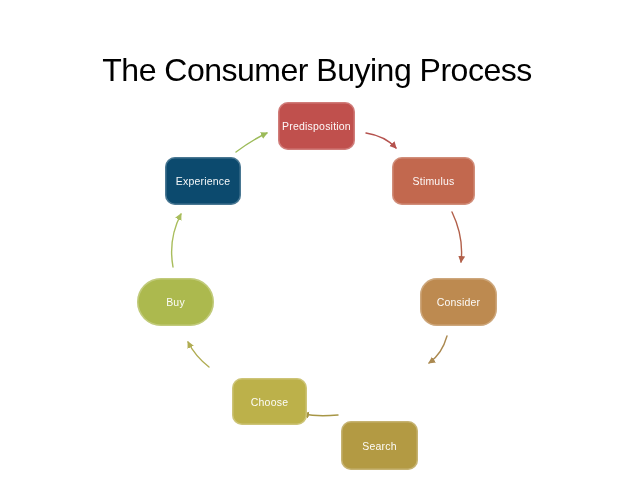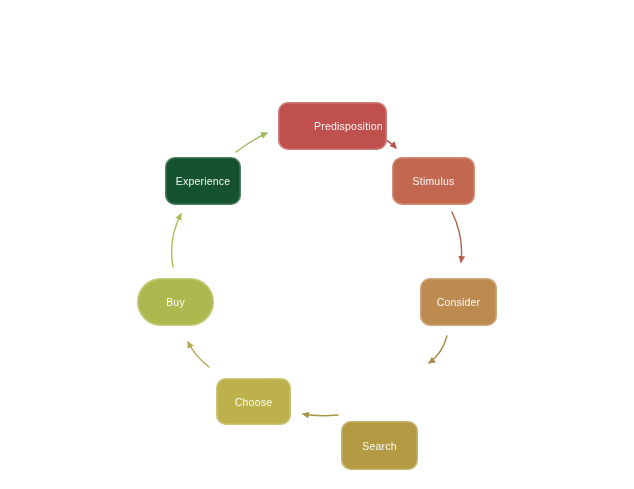--- a/index.html
+++ b/index.html
@@ -52,29 +52,30 @@
   .node-label {
     color: rgba(255,255,255,0.96);
     font-size: 10.5px;
     letter-spacing: 0.2px;
     white-space: nowrap;
   }
   .node-predisposition { left: 278px; top: 102px; width: 77px; height: 48px; }
   .node-stimulus       { left: 392px; top: 157px; width: 83px; height: 48px; }
   .node-consider       { left: 420px; top: 278px; width: 77px; height: 48px; }
   .node-search         { left: 341px; top: 378px; width: 77px; height: 49px; margin-top: 43px; }
-  .node-choose         { left: 216px; top: 378px; width: 75px; height: 47px; }
+  .node-choose         { left: 232px; top: 378px; width: 75px; height: 47px; }
   .node-buy            { left: 137px; top: 278px; width: 77px; height: 48px; border-radius: 24px; }
   .node-experience     { left: 165px; top: 157px; width: 76px; height: 48px; }
 </style>
 </head>
 <body>
 
 <div class="slide">
 
+  <div class="title">The Consumer Buying Process</div>
 
   <div class="diagram">
 
     <svg class="arrows" width="634" height="489" viewBox="0 0 634 489">
       <defs>
         <marker id="ah0" markerWidth="9" markerHeight="8" refX="6" refY="3.5" orient="auto" markerUnits="userSpaceOnUse">
           <path d="M0,0 L7,3.5 L0,7 Z" fill="#b5524e"></path>
         </marker>
         <marker id="ah1" markerWidth="9" markerHeight="8" refX="6" refY="3.5" orient="auto" markerUnits="userSpaceOnUse">
           <path d="M0,0 L7,3.5 L0,7 Z" fill="#b2604a"></path>
@@ -98,42 +99,42 @@
 
       <path class="arrow" d="M 366 133 Q 385 136 396 148" marker-end="url(#ah0)" stroke="#b5524e"></path>
       <path class="arrow" d="M 452 212 Q 464 237 461 262" marker-end="url(#ah1)" stroke="#b2604a"></path>
       <path class="arrow" d="M 447 336 Q 442 354 429 363" marker-end="url(#ah2)" stroke="#ab8950"></path>
       <path class="arrow" d="M 338 415 Q 318 417 303 414" marker-end="url(#ah3)" stroke="#a79645"></path>
       <path class="arrow" d="M 209 367 Q 195 356 188 342" marker-end="url(#ah4)" stroke="#b0ac52"></path>
       <path class="arrow" d="M 173 267 Q 168 239 181 214" marker-end="url(#ah5)" stroke="#a9bd5c"></path>
       <path class="arrow" d="M 236 152 Q 252 140 267 133" marker-end="url(#ah6)" stroke="#9cbb59"></path>
     </svg>
 
-    <div class="node node-predisposition" style="background-color: rgb(192, 80, 77); padding-left: 32px;">
+    <div class="node node-predisposition" style="background-color: rgb(192, 80, 77);">
       <span class="node-label">Predisposition</span>
     </div>
 
     <div class="node node-stimulus" style="background-color: rgb(194, 104, 78);">
       <span class="node-label">Stimulus</span>
     </div>
 
-    <div class="node node-consider" style="background-color: rgb(189, 138, 80);">
+    <div class="node node-consider" style="background-color: rgb(189, 138, 80); border-radius: 17px;">
       <span class="node-label">Consider</span>
     </div>
 
     <div class="node node-search" style="background-color: rgb(179, 154, 67);">
       <span class="node-label">Search</span>
     </div>
 
     <div class="node node-choose" style="background-color: rgb(188, 177, 74);">
       <span class="node-label">Choose</span>
     </div>
 
     <div class="node node-buy" style="background-color: rgb(172, 185, 78);">
       <span class="node-label">Buy</span>
     </div>
 
-    <div class="node node-experience" style="background-color: #14532d;">
+    <div class="node node-experience" style="background-color: #0c4a6e;">
       <span class="node-label">Experience</span>
     </div>
 
   </div>
 </div>
 
 </body></html>

